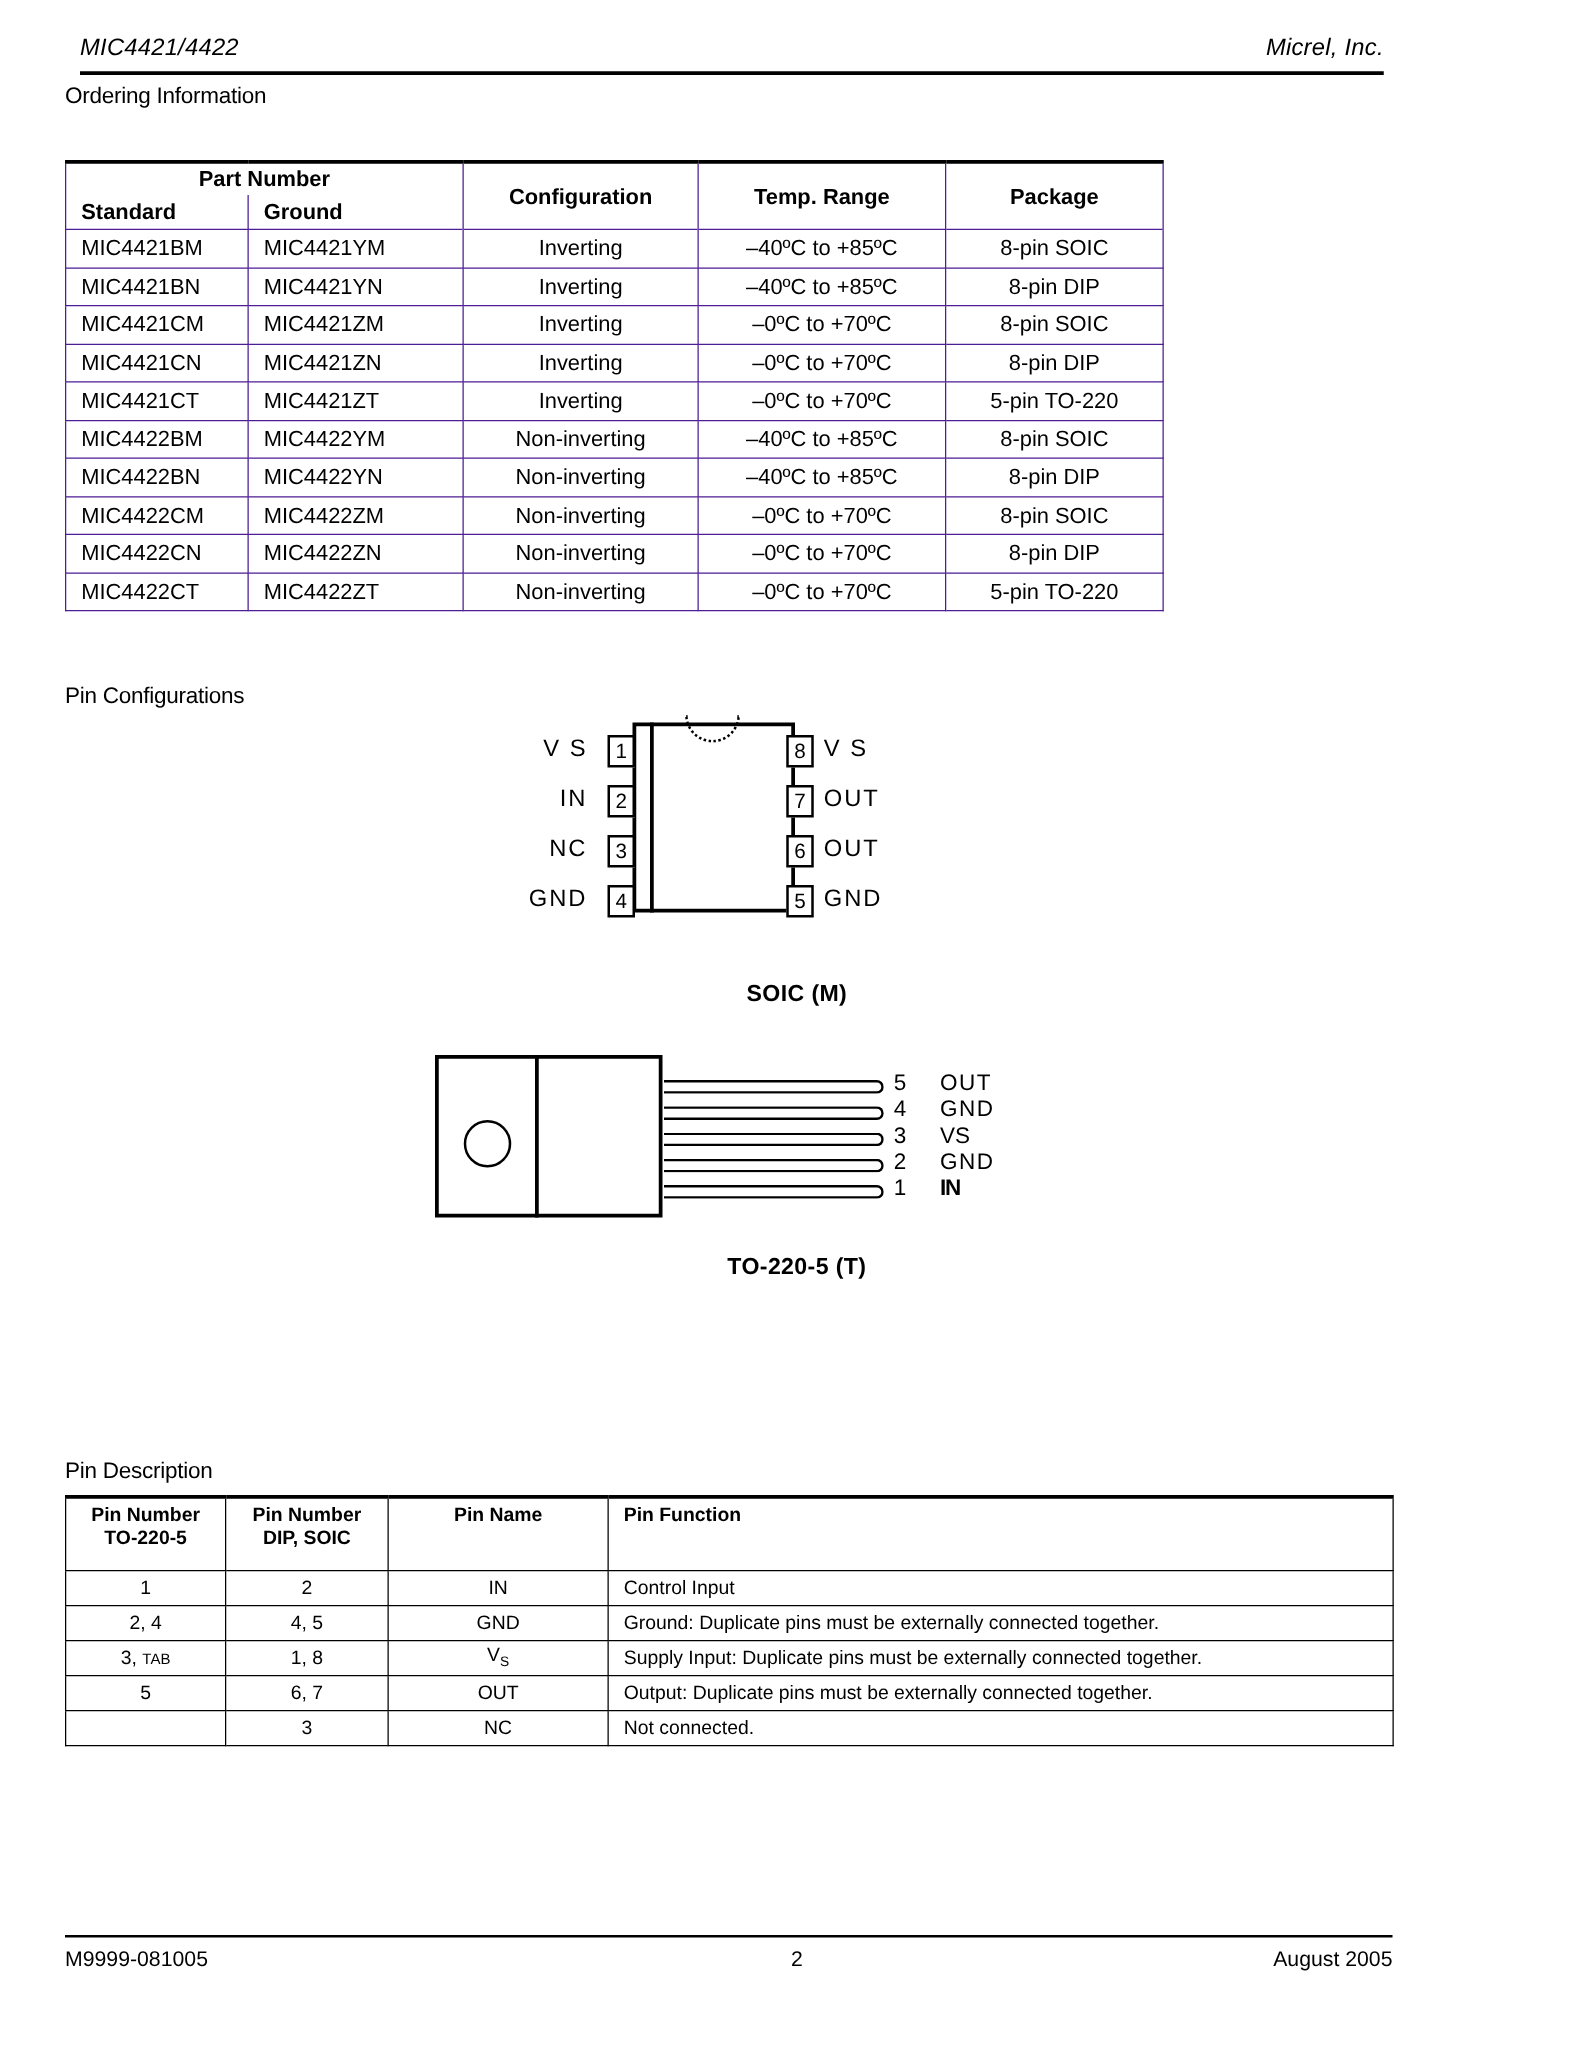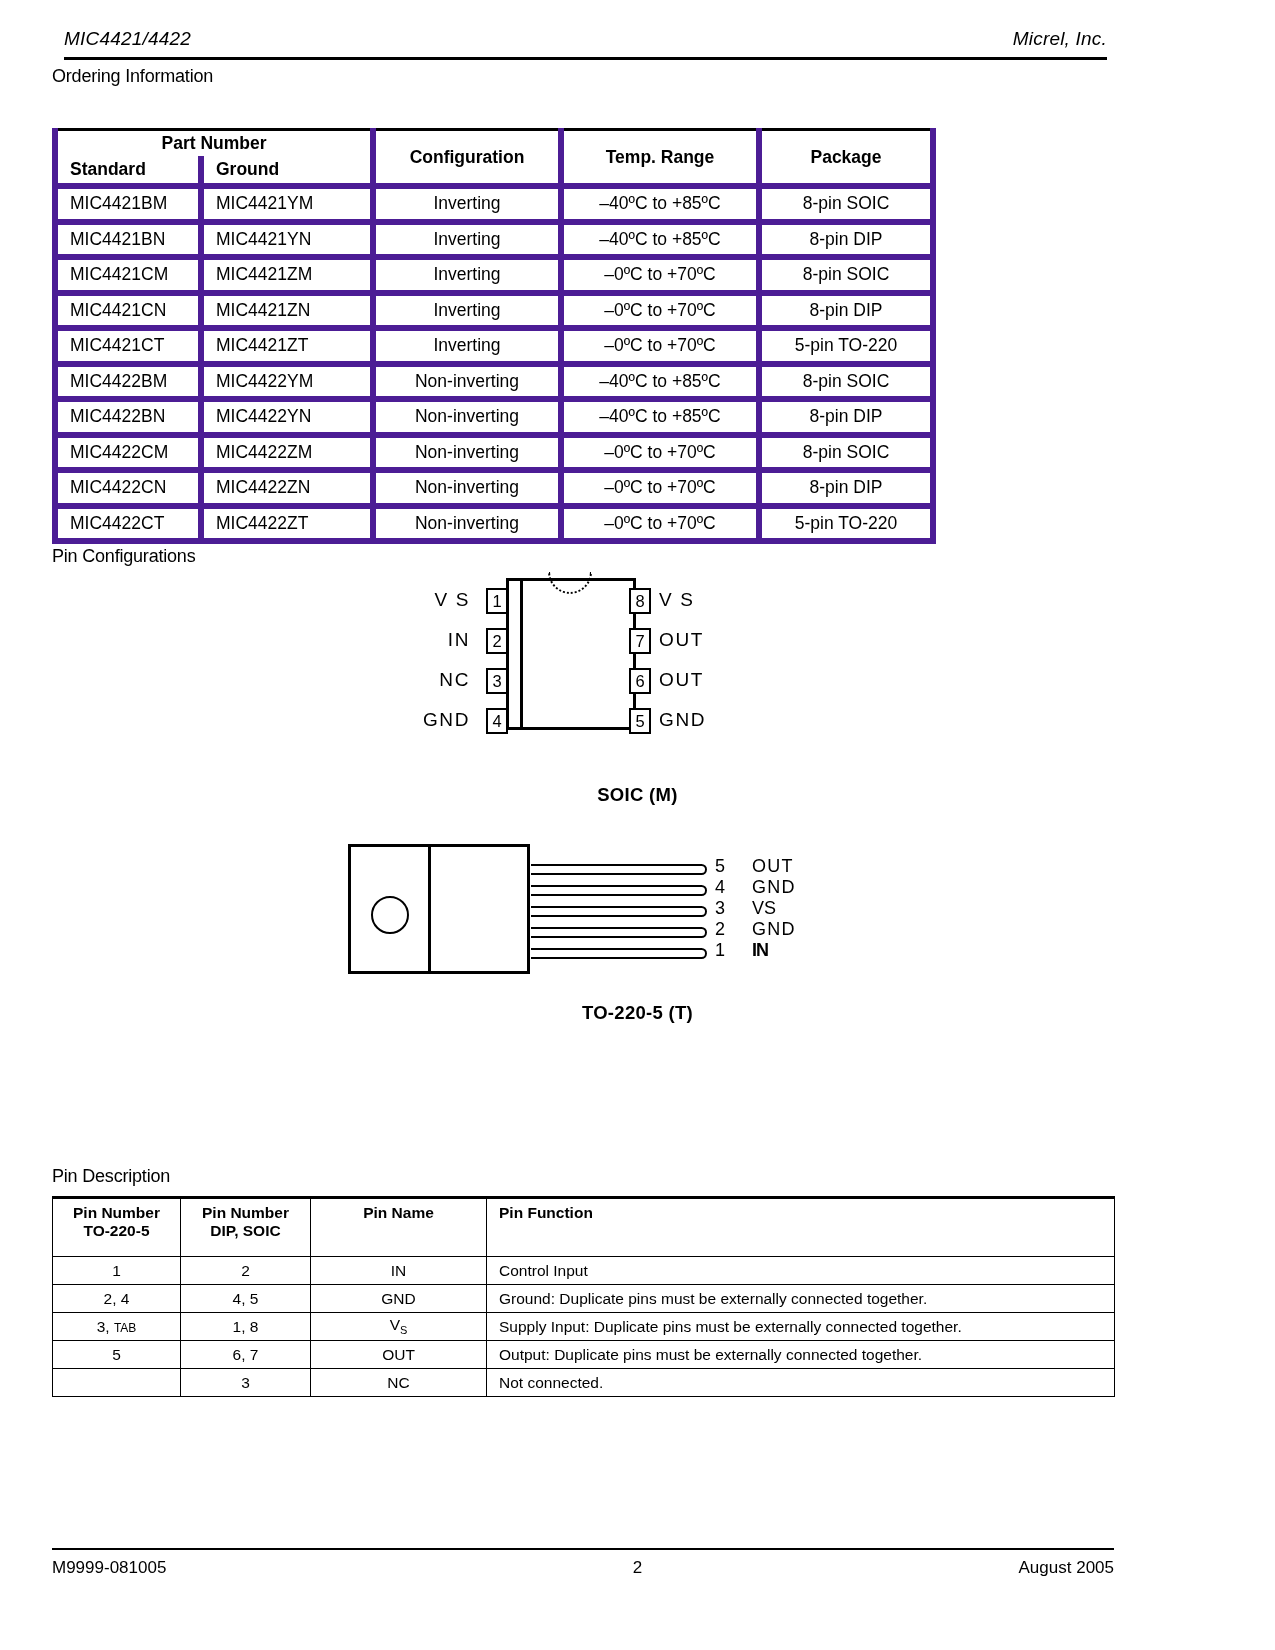--- a/index.html
+++ b/index.html
@@ -63,21 +63,21 @@
     width: 878px;
     margin-top: 24px;
   }
   table.ord {
     border-collapse: collapse;
     width: 878px;
     table-layout: fixed;
     font-size: 17.5px;
   }
   table.ord th, table.ord td {
-    border: 6px solid #4c1d95;
+    border: 1px solid #4c1d95;
     text-align: center;
     padding: 0;
     height: 29.5px;
     line-height: 29.5px;
     font-weight: normal;
     white-space: nowrap;
   }
   table.ord .hdr-top td {
     border-bottom: none;
     font-weight: bold;

